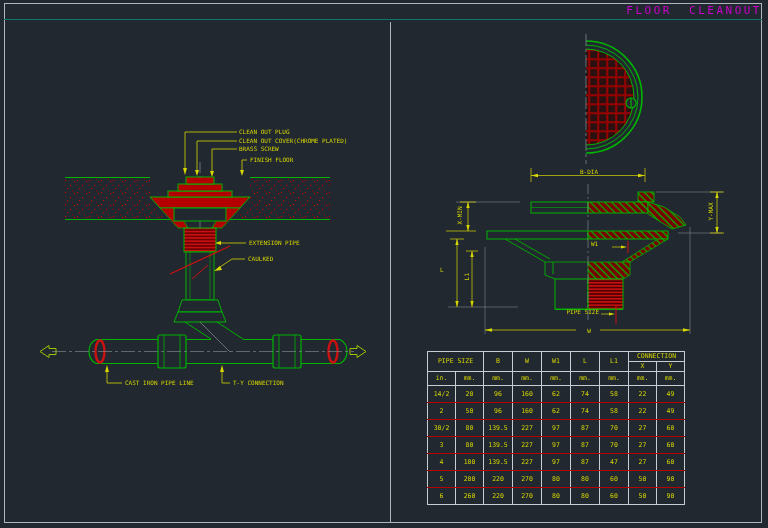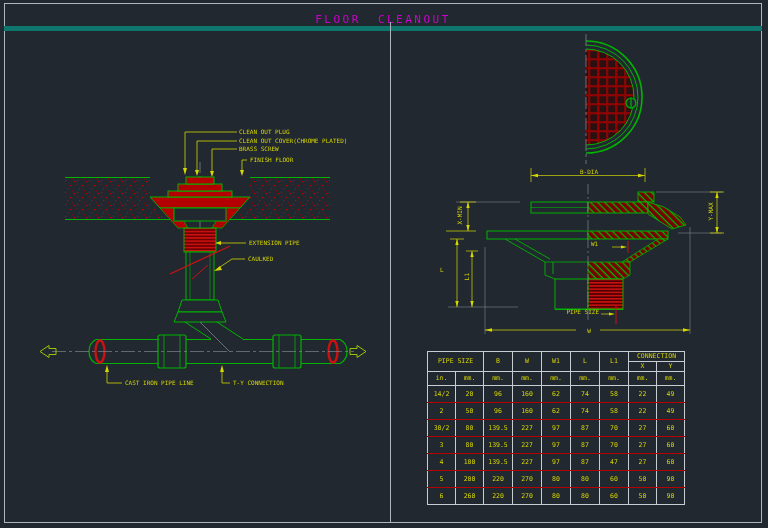--- a/index.html
+++ b/index.html
@@ -6,23 +6,23 @@
   body{
     width:768px;height:528px;position:relative;overflow:hidden;
     background:#212830;
     font-family:"DejaVu Sans Mono","Liberation Mono",monospace;
   }
   .sheet-border{
     position:absolute;left:4px;top:3px;width:758px;height:520px;
     border:1px solid #aeb5bc;box-sizing:border-box;
   }
   .title-bar{
-    position:absolute;left:4px;top:12px;width:758px;height:19px;
-    border-bottom:5px solid #0f766e;box-sizing:border-box;
-    display:flex;align-items:center;justify-content:center;
+    position:absolute;left:4px;top:1px;width:758px;height:19px;
+    border-bottom:1px solid #0f766e;box-sizing:border-box;
+    display:flex;align-items:center;justify-content:flex-end;
   }
   .title-text{
     color:#cc00cc;font-size:11px;letter-spacing:2.5px;word-spacing:8px;
   }
   .panel-divider{
     position:absolute;left:390px;top:22px;width:1px;height:501px;
     background:#aeb5bc;
   }
   .panel{position:absolute;top:22px;height:501px;}
   .panel-left{left:4px;width:386px;}

